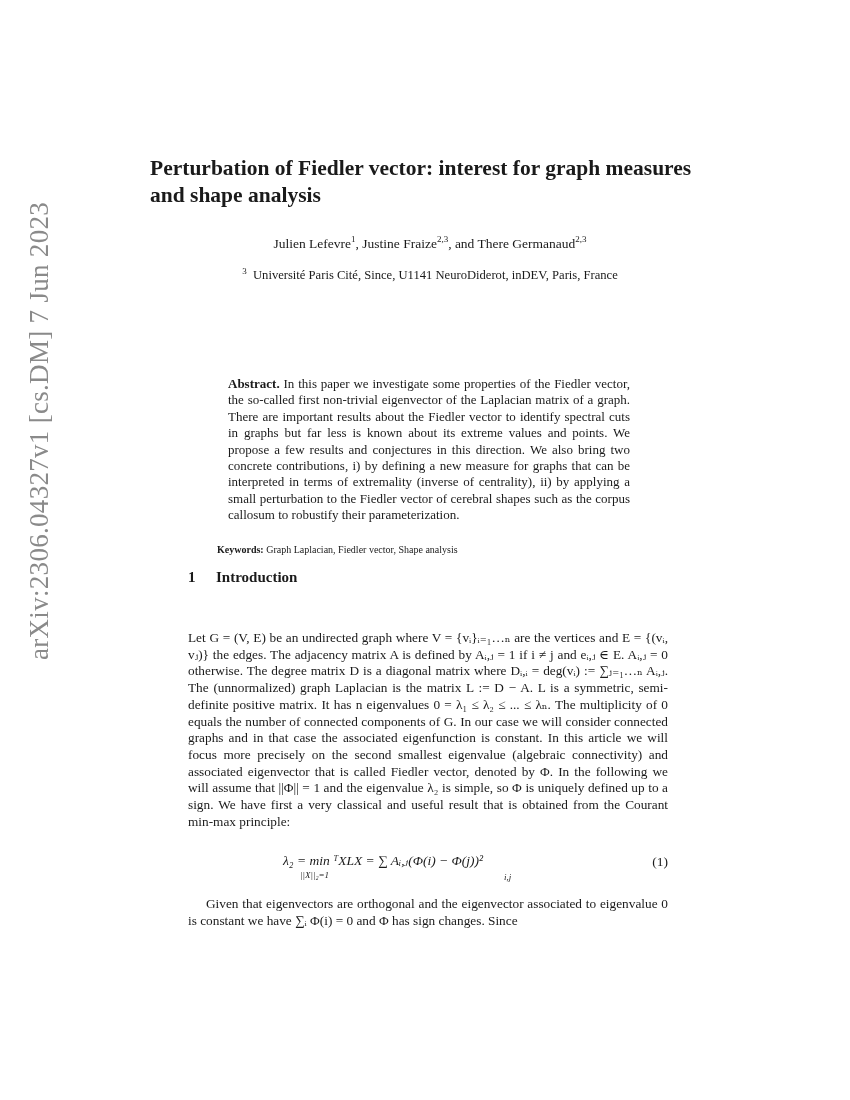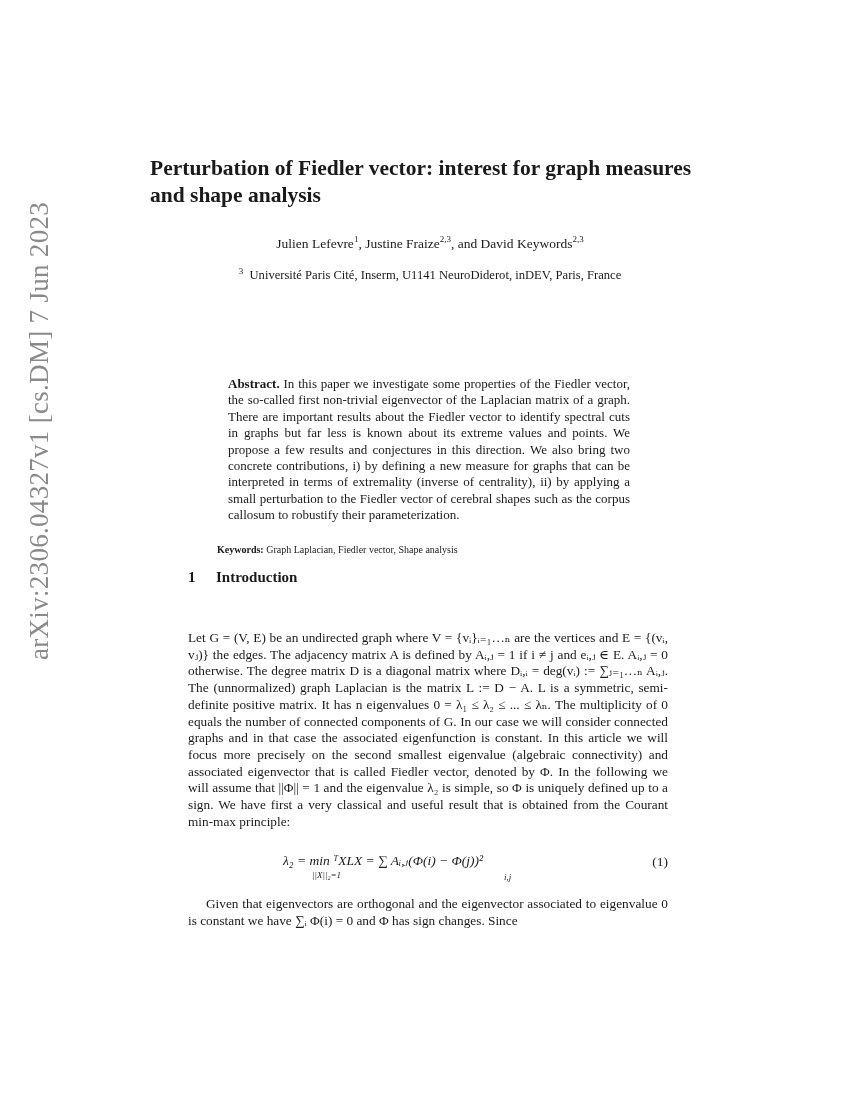--- a/index.html
+++ b/index.html
@@ -27,25 +27,25 @@
   .body2 .indent { display: inline-block; width: 18px; }
 </style>
 </head>
 <body>
 
 <div class="arxiv-stamp">arXiv:2306.04327v1  [cs.DM]  7 Jun 2023</div>
 
 <div class="title">Perturbation of Fiedler vector: interest for graph measures and shape analysis</div>
 
 <div class="authors">
-  <span>Julien Lefevre</span><sup>1</sup><span>, </span><span>Justine Fraize</span><sup>2,3</sup><span>, and </span><span>David Keywords</span><sup>2,3</sup>
+  <span>Julien Lefevre</span><sup>1</sup><span>, </span><span>Justine Fraize</span><sup>2,3</sup><span>, and </span><span>There Germanaud</span><sup>2,3</sup>
 </div>
 
 <div class="affs">
-  <div class="aff"><sup>3</sup>&nbsp; <span>Université Paris Cité, Inserm, U1141 NeuroDiderot, inDEV, Paris, France</span></div>
+  <div class="aff"><sup>3</sup>&nbsp; <span>Université Paris Cité, Since, U1141 NeuroDiderot, inDEV, Paris, France</span></div>
 </div>
 
 <div class="abstract">
   <b>Abstract.</b>
   <span>In this paper we investigate some properties of the Fiedler vector, the so-called first non-trivial eigenvector of the Laplacian matrix of a graph. There are important results about the Fiedler vector to identify spectral cuts in graphs but far less is known about its extreme values and points. We propose a few results and conjectures in this direction. We also bring two concrete contributions, i) by defining a new measure for graphs that can be interpreted in terms of extremality (inverse of centrality), ii) by applying a small perturbation to the Fiedler vector of cerebral shapes such as the corpus callosum to robustify their parameterization.</span>
 </div>
 
 <div class="keywords">
   <b>Keywords:</b>
   <span>Graph Laplacian, Fiedler vector, Shape analysis</span>
@@ -55,20 +55,20 @@
   <span class="num">1</span><span>Introduction</span>
 </div>
 
 <div class="body">Let G = (V, E) be an undirected graph where V = {vᵢ}ᵢ₌₁…ₙ are the vertices and E = {(vᵢ, vⱼ)} the edges. The adjacency matrix A is defined by Aᵢ,ⱼ = 1 if i ≠ j and eᵢ,ⱼ ∈ E. Aᵢ,ⱼ = 0 otherwise. The degree matrix D is a diagonal matrix where Dᵢ,ᵢ = deg(vᵢ) := ∑ⱼ₌₁…ₙ Aᵢ,ⱼ. The (unnormalized) graph Laplacian is the matrix L := D − A. L is a symmetric, semi-definite positive matrix. It has n eigenvalues 0 = λ₁ ≤ λ₂ ≤ ... ≤ λₙ. The multiplicity of 0 equals the number of connected components of G. In our case we will consider connected graphs and in that case the associated eigenfunction is constant. In this article we will focus more precisely on the second smallest eigenvalue (algebraic connectivity) and associated eigenvector that is called Fiedler vector, denoted by Φ. In the following we will assume that ||Φ|| = 1 and the eigenvalue λ₂ is simple, so Φ is uniquely defined up to a sign. We have first a very classical and useful result that is obtained from the Courant min-max principle:</div>
 
 <div class="eq">
   <div class="expr">
     <span>λ₂ = min</span>
     <span>ᵀXLX = ∑ Aᵢ,ⱼ(Φ(i) − Φ(j))²</span>
   </div>
-  <span class="sub" style="left:124px; top:20px;">||X||₂=1</span>
+  <span class="sub" style="left:112px; top:20px;">||X||₂=1</span>
   <span class="sub" style="left:288px; top:22px;margin-left:28px;">i,j</span>
   <span class="num">(1)</span>
 </div>
 
 <div class="body2">
   <span class="indent"></span><span>Given that eigenvectors are orthogonal and the eigenvector associated to eigenvalue 0 is constant we have ∑ᵢ Φ(i) = 0 and Φ has sign changes. Since</span>
 </div>
 
 </body></html>

